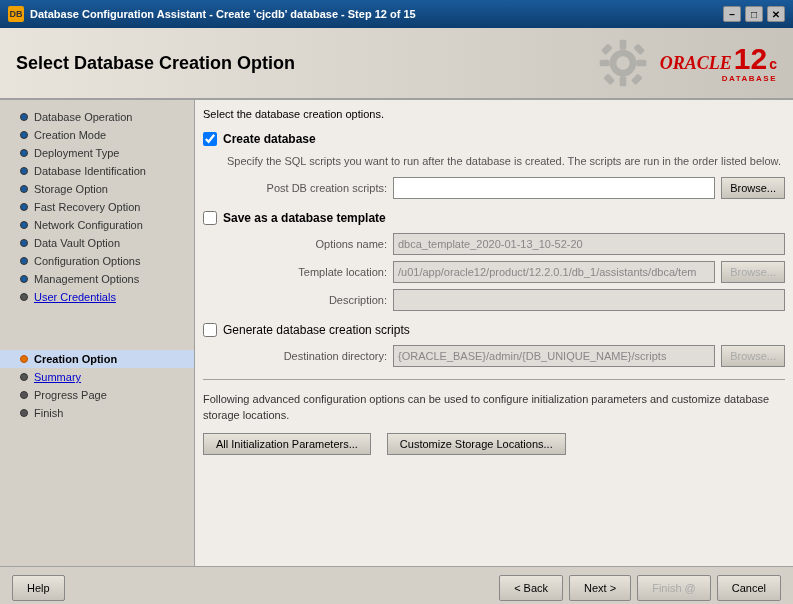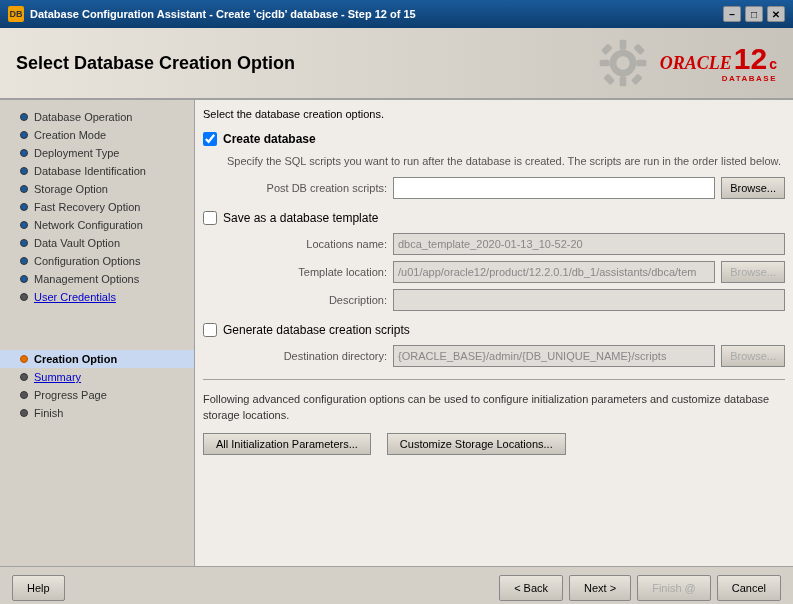--- a/index.html
+++ b/index.html
@@ -430,25 +430,25 @@
             <span class="form-label">Post DB creation scripts:</span>
             <input type="text" class="form-input" value="" style="">
             <button class="browse-btn">Browse...</button>
           </div>
         </div>
       </div>
 
       <div class="option-group">
         <div class="checkbox-row">
           <input type="checkbox" id="saveTpl" style="">
-          <label for="saveTpl" class="checkbox-label" style="font-weight:normal;">Save as a database template</label>
+          <label for="saveTpl" class="checkbox-label" style="font-weight:bold;">Save as a database template</label>
         </div>
         <div class="indent-section">
           <div class="form-row">
-            <span class="form-label">Locations name:</span>
+            <span class="form-label">Options name:</span>
             <input type="text" class="form-input disabled" readonly="" value="dbca_template_2020-01-13_10-52-20" style="">
           </div>
           <div class="form-row">
             <span class="form-label">Template location:</span>
             <input type="text" class="form-input disabled" readonly="" value="/u01/app/oracle12/product/12.2.0.1/db_1/assistants/dbca/tem" style="">
             <button class="browse-btn" style="color:#aaa;" disabled="">Browse...</button>
           </div>
           <div class="form-row">
             <span class="form-label">Description:</span>
             <input type="text" class="form-input disabled" readonly="" style="">

